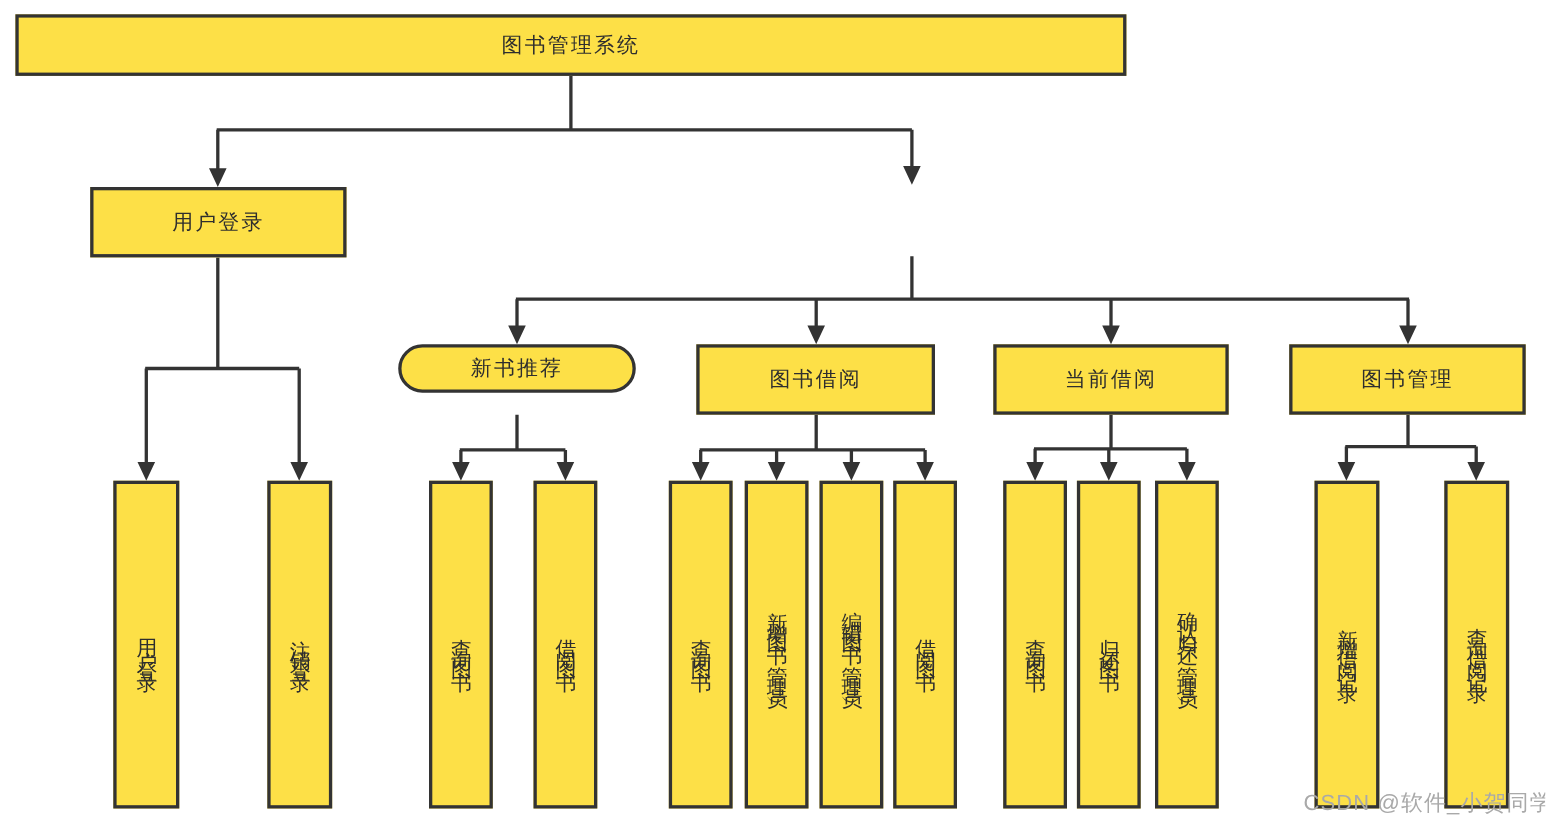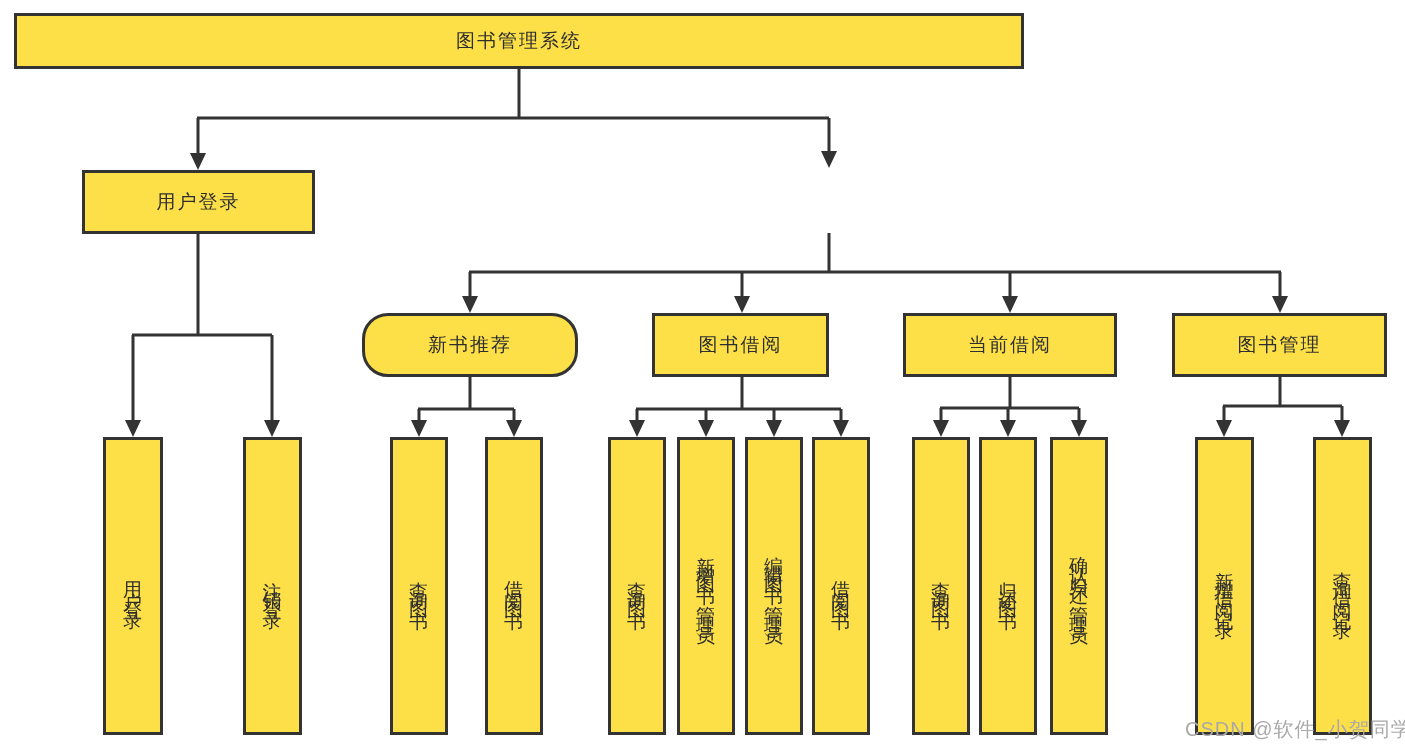--- a/index.html
+++ b/index.html
@@ -40,22 +40,22 @@
     line-height: 1;
     letter-spacing: 10px;
     white-space: nowrap;
   }
   
   #root      { left: 14px;  top: 13px;  width: 1010px; height: 56px; }
   
   #user-login { left: 82px;  top: 170px; width: 233px; height: 64px; }
   #book-mgmt  { left: 712px; top: 168px; width: 235px; height: 65px; }
   
-  #new-books { left: 362px;  top: 313px; width: 216px; height: 64px; border-radius: 26px; }
-  #borrowing { left: 652px;  top: 313px; width: 177px; height: 64px; }
+  #new-books { left: 362px;  top: 313px; width: 216px; height: 44px; border-radius: 26px; }
+  #borrowing { left: 633px;  top: 313px; width: 217px; height: 64px; }
   #current   { left: 903px;  top: 313px; width: 214px; height: 64px; justify-content: center; }
   #records   { left: 1172px; top: 313px; width: 215px; height: 64px; }
   
   .leaf { top: 437px; height: 298px; }
   #leaf-user-login { left: 103px;  width: 60px; }
   #leaf-logout     { left: 243px;  width: 59px; }
   #leaf-nb-query   { left: 390px;  width: 58px; }
   #leaf-nb-borrow  { left: 485px;  width: 58px; }
   #leaf-bw-query   { left: 608px;  width: 58px; }
   #leaf-bw-add     { left: 677px;  width: 58px; }

